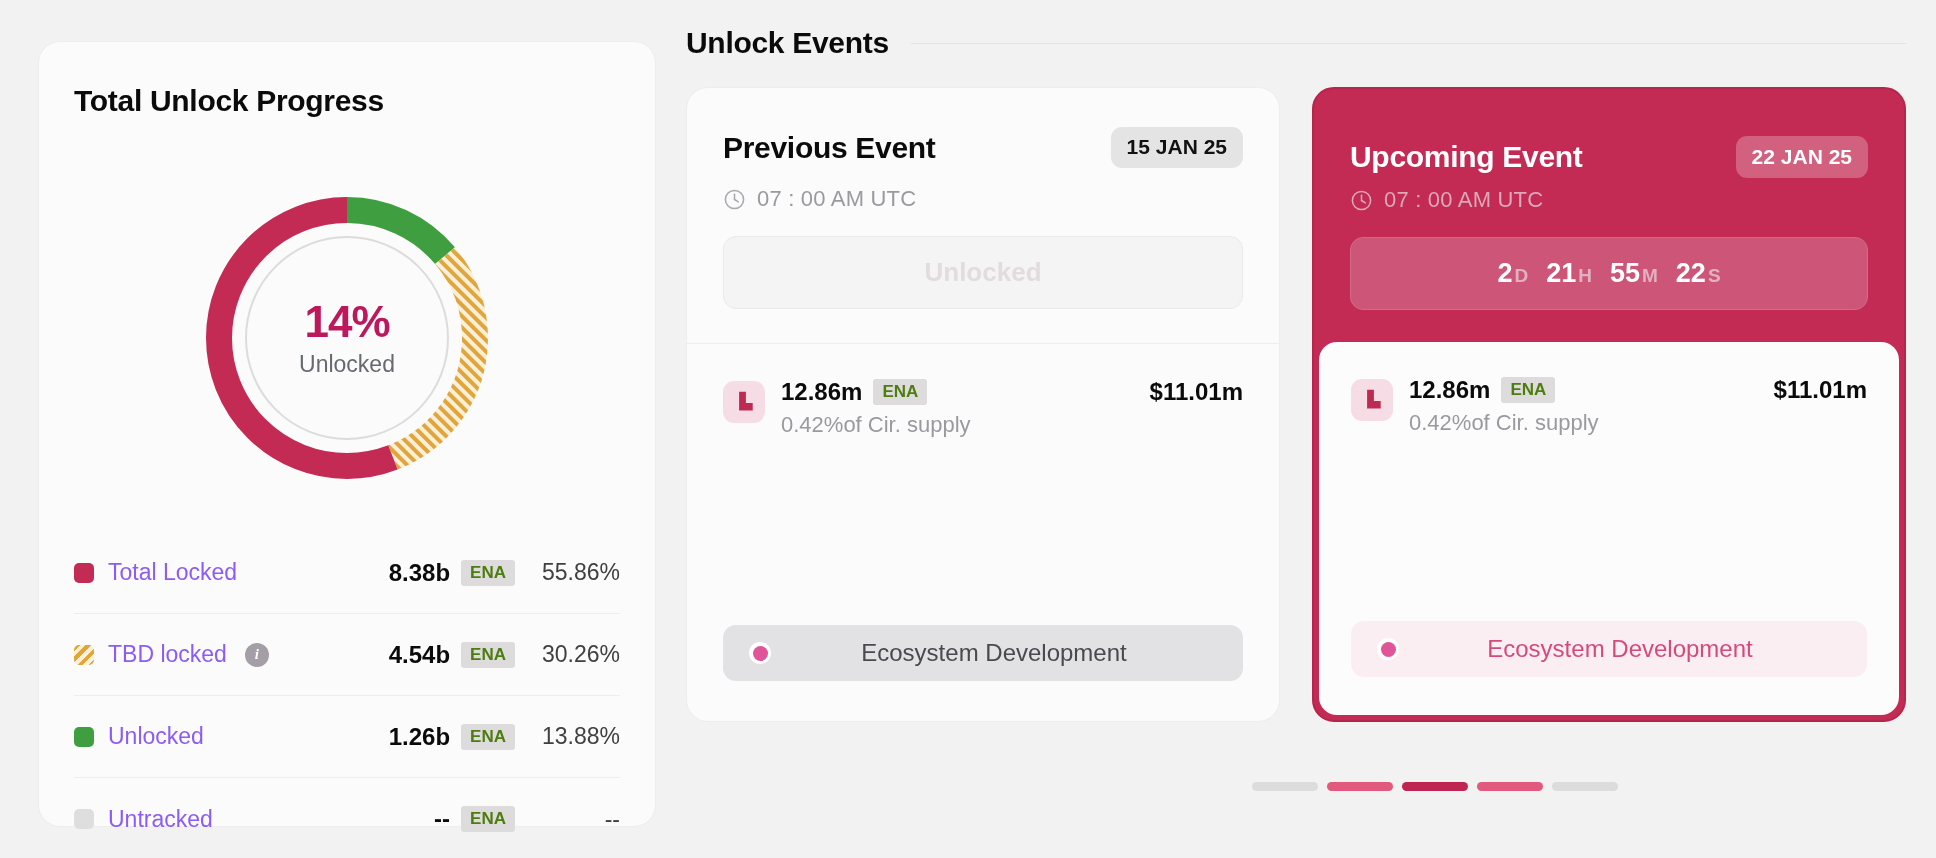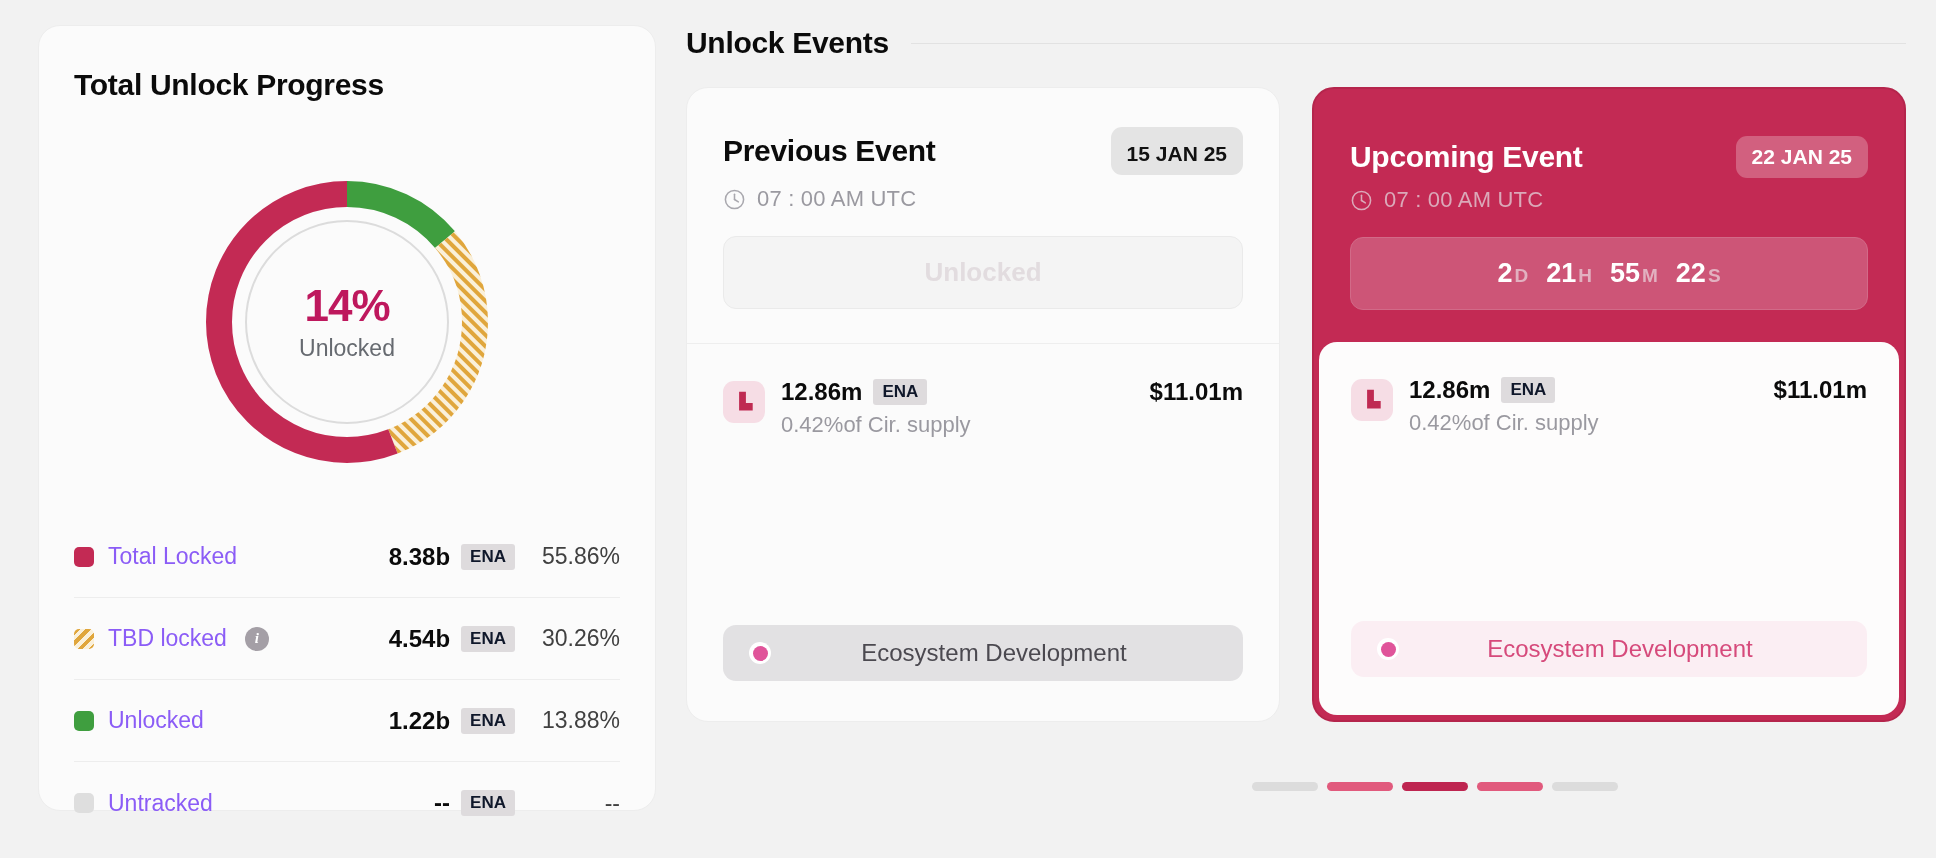--- a/index.html
+++ b/index.html
@@ -6,21 +6,21 @@
   html, body {
     width: 1936px; height: 858px;
     background: #f2f2f2;
     font-family: "Liberation Sans", sans-serif;
     -webkit-font-smoothing: antialiased;
   }
   .page { position: relative; width: 1936px; height: 858px; display: flex; }
 
   
   .left-panel {
-    position: absolute; left: 38px; top: 25px;
+    position: absolute; left: 38px; top: 41px;
     width: 618px; height: 786px;
     background: #fbfbfb;
     border: 1px solid #ededed;
     border-radius: 22px;
   }
   .panel-title {
     position: absolute; left: 35px; top: 42px;
     font-size: 30px; font-weight: 700; color: #0b0b0b; letter-spacing: -0.3px;
   }
 
@@ -53,21 +53,21 @@
   .legend-label { font-size: 23px; color: #8b5cf6; margin-left: 14px; white-space: nowrap; }
   .info-icon {
     width: 24px; height: 24px; border-radius: 50%; background: #a49fa6;
     display: inline-flex; align-items: center; justify-content: center;
     color: #fff; font-size: 15px; font-weight: 700; font-style: italic;
     font-family: "Liberation Serif", serif; margin-left: 18px; flex: 0 0 auto;
   }
   .legend-spacer { flex: 1 1 auto; }
   .legend-amt { font-size: 24px; font-weight: 700; color: #0b0b0b; white-space: nowrap; }
   .chip {
-    display: inline-block; background: #dedbdd; color: #0f172a;
+    display: inline-block; background: #dedbdd; color: #4d7c0f;
     border-radius: 3px; padding: 4px 9px 5px;
     font-size: 17px; font-weight: 700; margin-left: 11px; line-height: 1;
   }
   .legend-pct {
     font-size: 23px; color: #404040; width: 105px; text-align: right; white-space: nowrap;
   }
 
   
   .right-section { position: absolute; left: 686px; top: 0; right: 0; height: 858px; }
   .section-head { position: absolute; left: 0; top: 26px; right: 30px; display: flex; align-items: center; }
@@ -80,21 +80,21 @@
   .card-prev {
     width: 594px; height: 635px;
     background: #fbfbfb; border: 1px solid #ededed; border-radius: 22px;
     position: relative;
   }
   .prev-head { position: absolute; left: 36px; right: 36px; top: 39px; display: flex; align-items: center; }
   .prev-title { font-size: 30px; font-weight: 700; color: #0b0b0b; letter-spacing: -0.3px; }
   .spacer { flex: 1 1 auto; }
   .date-badge {
     background: #e4e4e4; color: #111; border-radius: 11px;
-    padding: 16px 16px 11px; font-size: 21px; font-weight: 700; line-height: 1; white-space: nowrap;
+    padding: 9px 16px 11px; font-size: 21px; font-weight: 700; line-height: 1; white-space: nowrap;
   }
   .time-row { position: absolute; left: 36px; top: 98px; display: flex; align-items: center; gap: 11px; }
   .clock-icon { width: 23px; height: 23px; display: block; }
   .time-text { font-size: 22px; color: #9a99a0; letter-spacing: .2px; }
 
   .unlocked-btn {
     position: absolute; left: 36px; right: 36px; top: 148px; height: 73px;
     background: #f4f4f4; border: 1px solid #eaeaea; border-radius: 13px;
     display: flex; align-items: center; justify-content: center;
     font-size: 26px; font-weight: 700; color: #e2dcdf;
@@ -214,21 +214,21 @@
         <span class="legend-spacer"></span>
         <span class="legend-amt">4.54b</span>
         <span class="chip">ENA</span>
         <span class="legend-pct">30.26%</span>
       </div>
 
       <div class="legend-row">
         <span class="swatch sw-unlocked"></span>
         <span class="legend-label">Unlocked</span>
         <span class="legend-spacer"></span>
-        <span class="legend-amt">1.22b</span>
+        <span class="legend-amt">1.26b</span>
         <span class="chip">ENA</span>
         <span class="legend-pct">13.88%</span>
       </div>
 
       <div class="legend-row">
         <span class="swatch sw-untracked"></span>
         <span class="legend-label">Untracked</span>
         <span class="legend-spacer"></span>
         <span class="legend-amt">--</span>
         <span class="chip">ENA</span>

